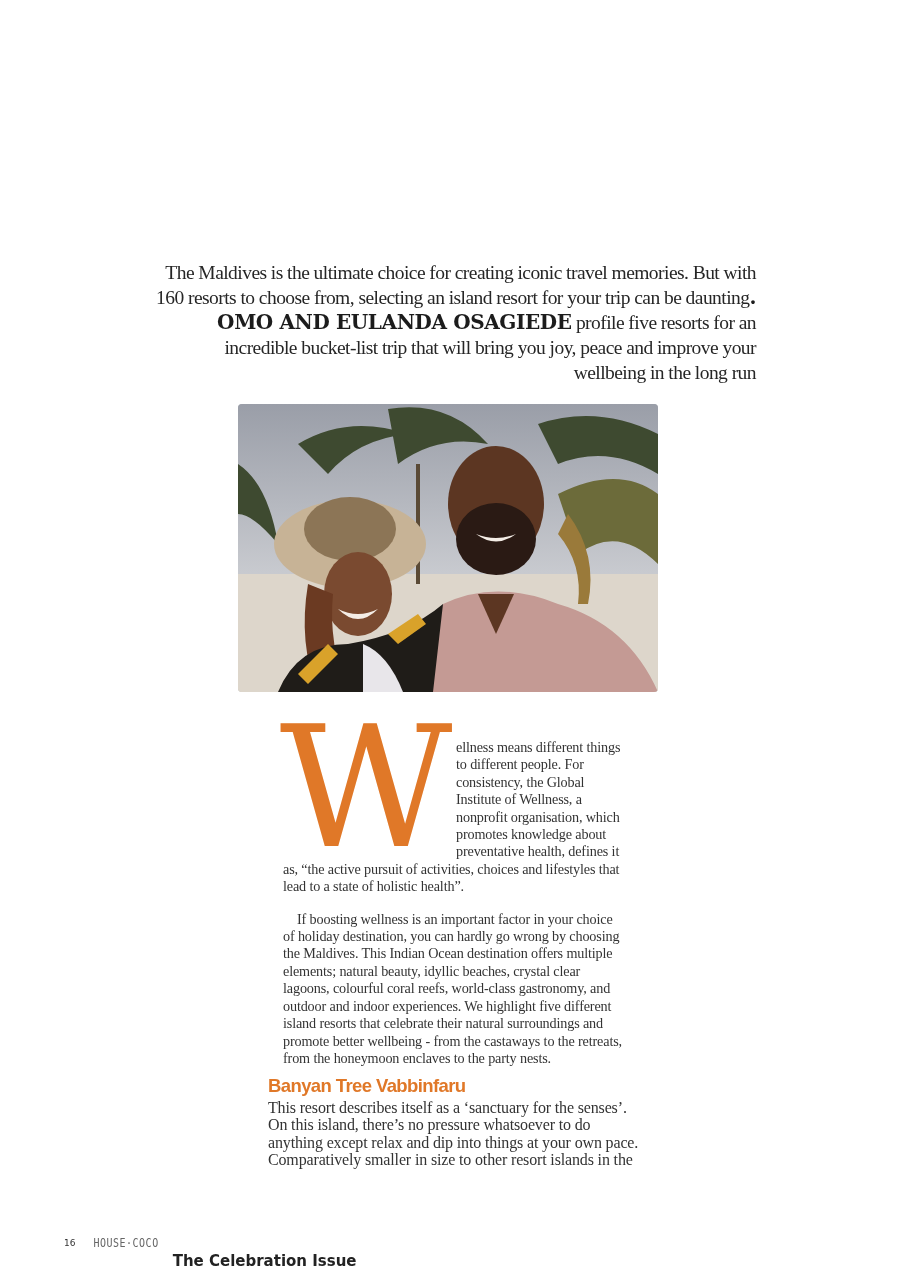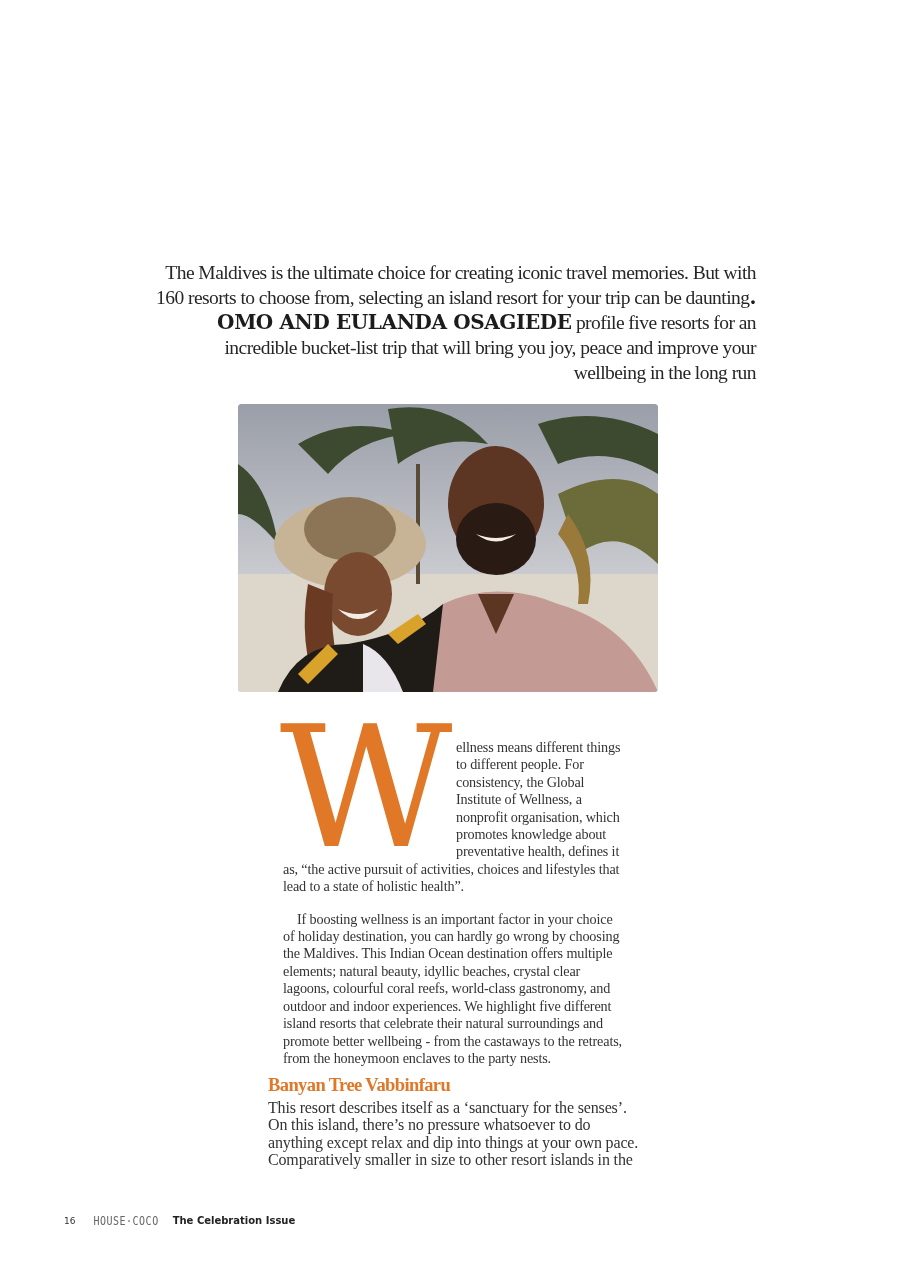--- a/index.html
+++ b/index.html
@@ -30,39 +30,39 @@
   .dropcap {
     float: left; width: 178px; height: 138px; margin: -6px 4px 0 6px;
     font-family: "DejaVu Serif", serif; font-size: 168px; line-height: 140px;
     color: #e07828; text-align: center; letter-spacing: -6px;
   }
   .para { margin: 15px; }
   .indent { text-indent: 14px; }
 
   .section-head {
     position: absolute; left: 268px; top: 1075px;
-    font-family: Liberation Serif, serif; font-weight: bold; font-size: 18.5px;
+    font-family: Liberation Sans, sans-serif; font-weight: bold; font-size: 18.5px;
     color: #e07828; letter-spacing: -0.6px;
   }
   .section-body {
     position: absolute; left: 268px; top: 1099px; width: 372px;
     font-family: "Liberation Serif", serif; font-size: 16px; line-height: 17.4px;
     color: #333333; letter-spacing: -0.15px;
   }
 
   .footer {
     position: absolute; left: 64px; top: 1215px; display: flex; align-items: center;
     font-family: "DejaVu Sans", sans-serif;
     justify-content: space-between;
   }
   .footer .page-num { font-size: 9px; color: #333; margin-right: 18px; }
   .footer .brand { font-family: "DejaVu Sans Mono", monospace; font-size: 10px;
                    color: #666; letter-spacing: 0.5px; margin-right: 14px;
                    transform: scaleY(1.3); }
-  .footer .issue { font-weight: bold; font-size: 10px; color: #222; }
+  .footer .issue { font-weight: bold; font-size: 15px; color: #222; margin-top: 37px; }
 </style>
 </head>
 <body>
 
 <div class="standfirst">
   <span>The Maldives is the ultimate choice for creating iconic travel memories. But with 160 resorts to choose from, selecting an island resort for your trip can be daunting</span><span class="byline">. OMO AND EULANDA OSAGIEDE</span><span> profile five resorts for an incredible bucket-list trip that will bring you joy, peace and improve your wellbeing in the long run</span>
 </div>
 
 <div class="photo" title="Smiling couple taking a selfie on a beach with palm trees">
   <svg viewBox="0 0 420 288" preserveAspectRatio="none">

